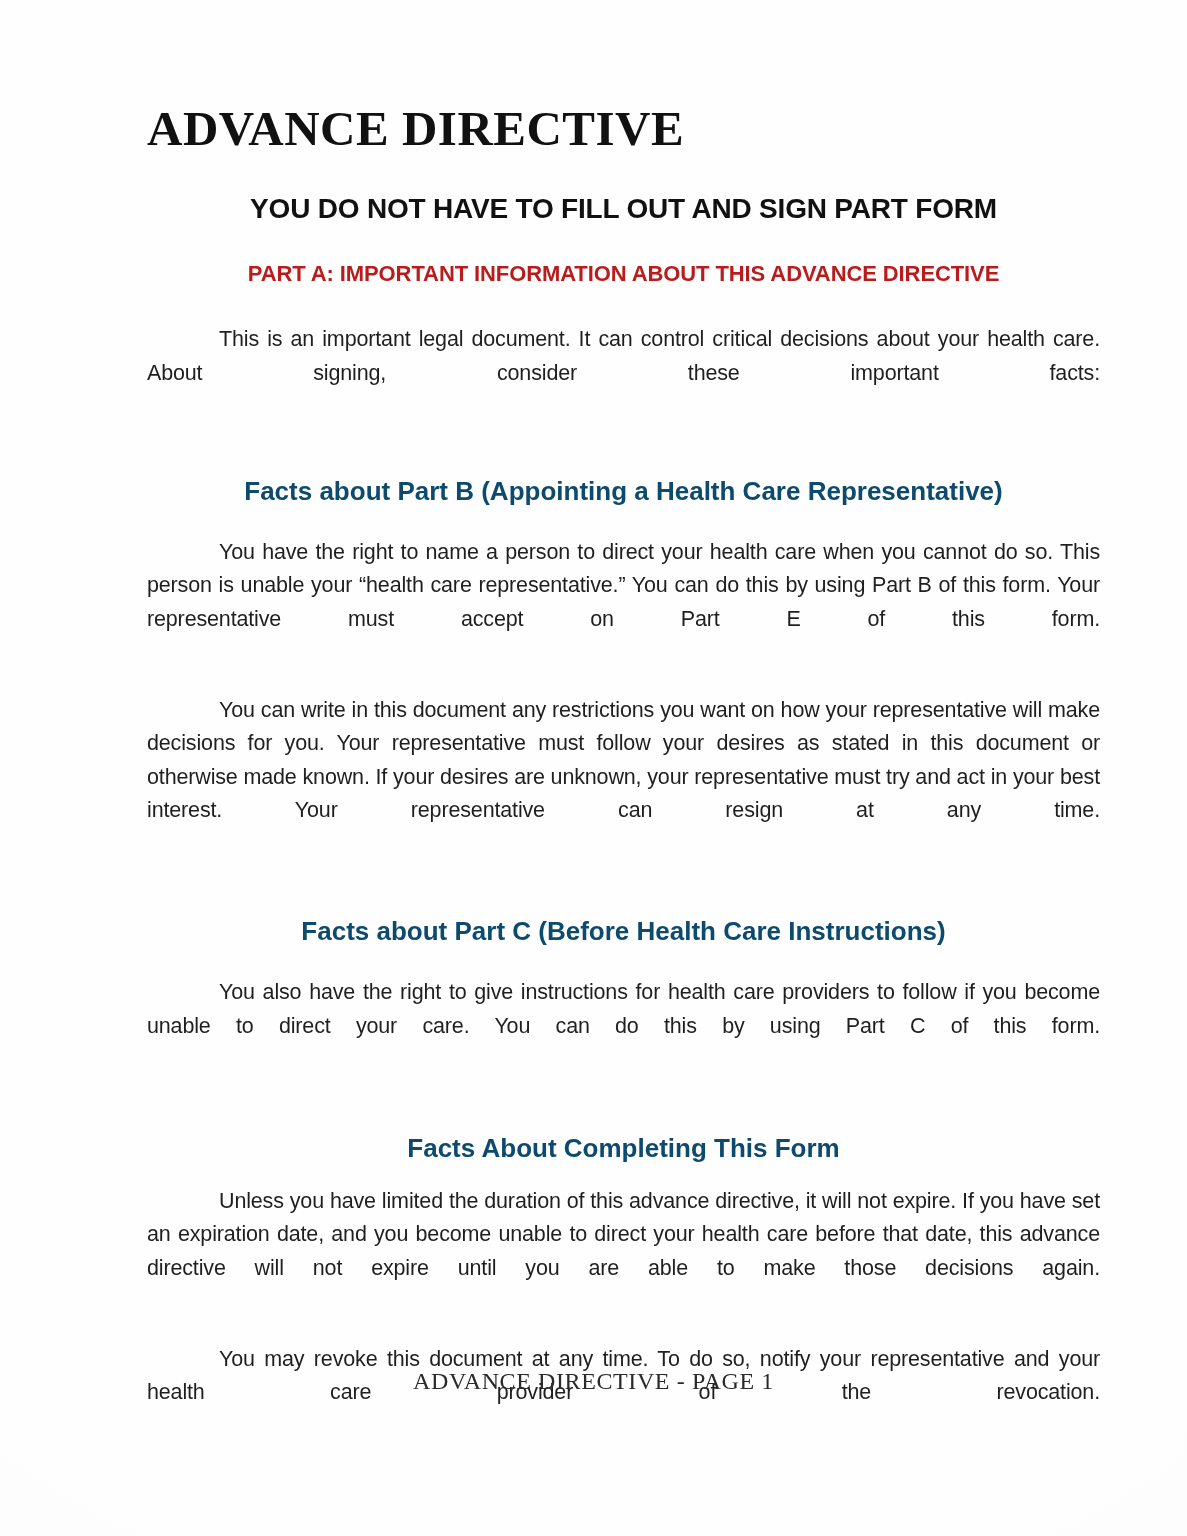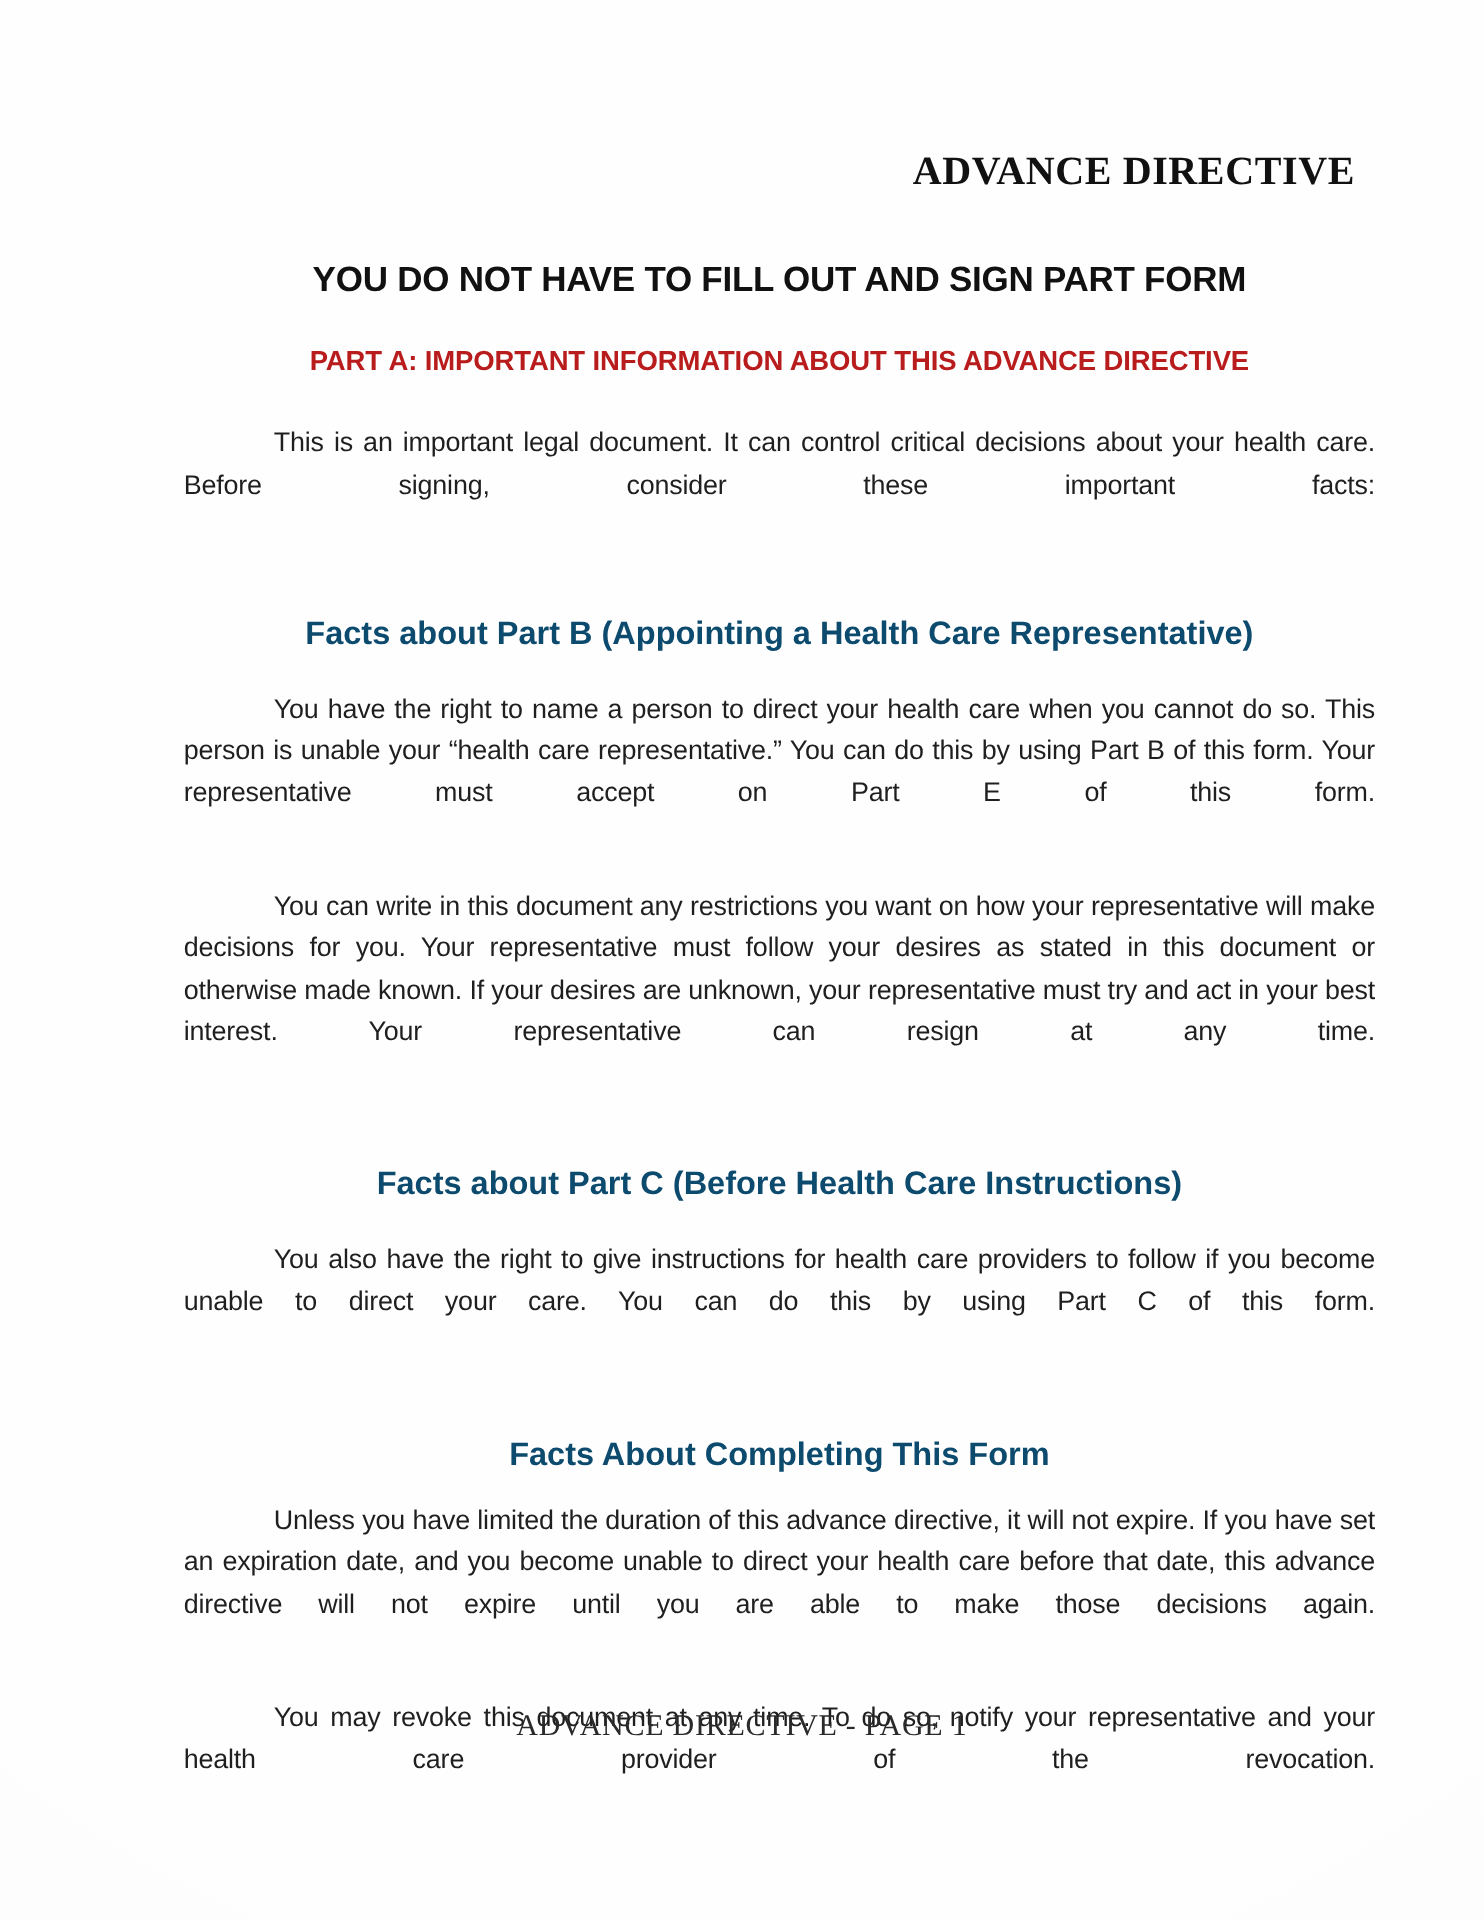--- a/index.html
+++ b/index.html
@@ -37,26 +37,26 @@
 
   .content {
     position: absolute;
     left: 147px;
     top: 0;
     width: 953px; 
   }
 
   
   .doc-title {
-    margin: 16px;
+    margin: 0;
     padding-top: 104px;
-    text-align: right;
+    text-align: left;
     font-family: "Liberation Serif", serif;
     font-weight: bold;
-    font-size: 32px;
+    font-size: 49px;
     letter-spacing: 0.5px;
     color: #111111;
     line-height: 1.0;
   }
 
   .doc-subtitle {
     margin: 0;
     padding-top: 42px;
     text-align: center;
     font-family: "Liberation Sans", sans-serif;
@@ -137,21 +137,21 @@
 <div class="page">
 
   <div class="content">
 
     <h1 class="doc-title">ADVANCE DIRECTIVE</h1>
 
     <h2 class="doc-subtitle">YOU DO NOT HAVE TO FILL OUT AND SIGN PART FORM</h2>
 
     <h3 class="part-heading">PART A: IMPORTANT INFORMATION ABOUT THIS ADVANCE DIRECTIVE</h3>
 
-    <p class="para first">This is an important legal document. It can control critical decisions about your health care. Before signing, consider these important facts:</p>
+    <p class="para first">This is an important legal document. It can control critical decisions about your health care. About signing, consider these important facts:</p>
 
     <h4 class="section-heading sh-b">Facts about Part B (Appointing a Health Care Representative)</h4>
 
     <p class="para after-head">You have the right to name a person to direct your health care when you cannot do so. This person is unable your “health care representative.” You can do this by using Part B of this form. Your representative must accept on Part E of this form.</p>
 
     <p class="para">You can write in this document any restrictions you want on how your representative will make decisions for you. Your representative must follow your desires as stated in this document or otherwise made known. If your desires are unknown, your representative must try and act in your best interest. Your representative can resign at any time.</p>
 
     <h4 class="section-heading sh-c">Facts about Part C (Before Health Care Instructions)</h4>
 
     <p class="para after-head">You also have the right to give instructions for health care providers to follow if you become unable to direct your care. You can do this by using Part C of this form.</p>

